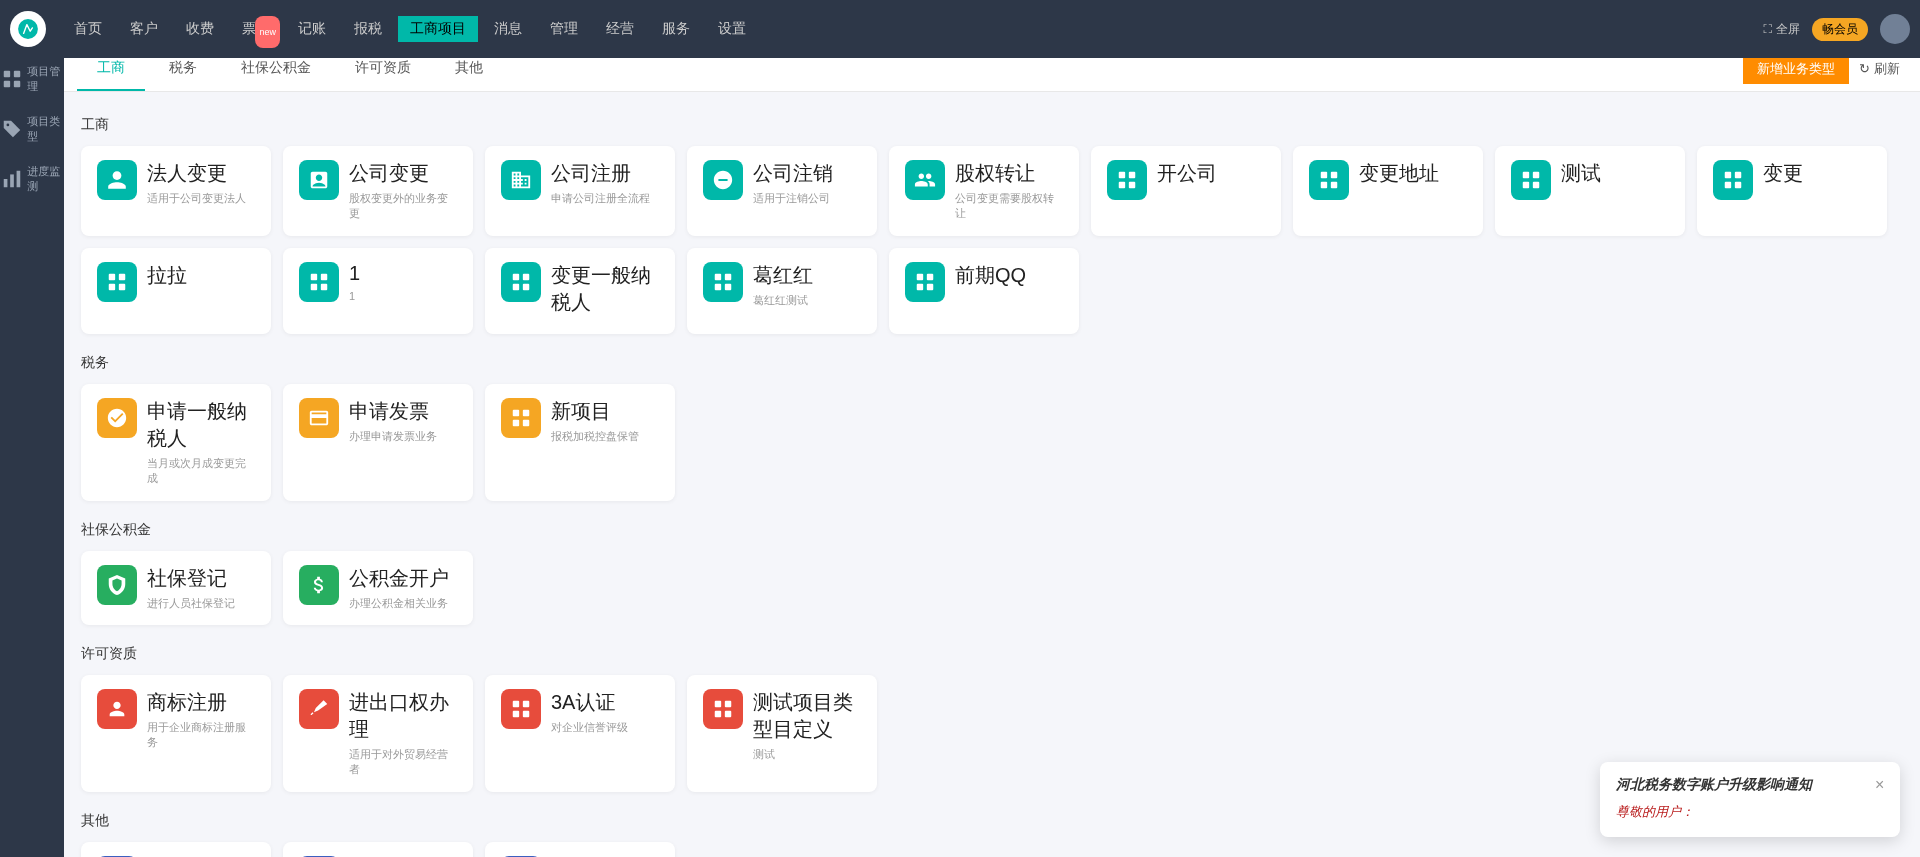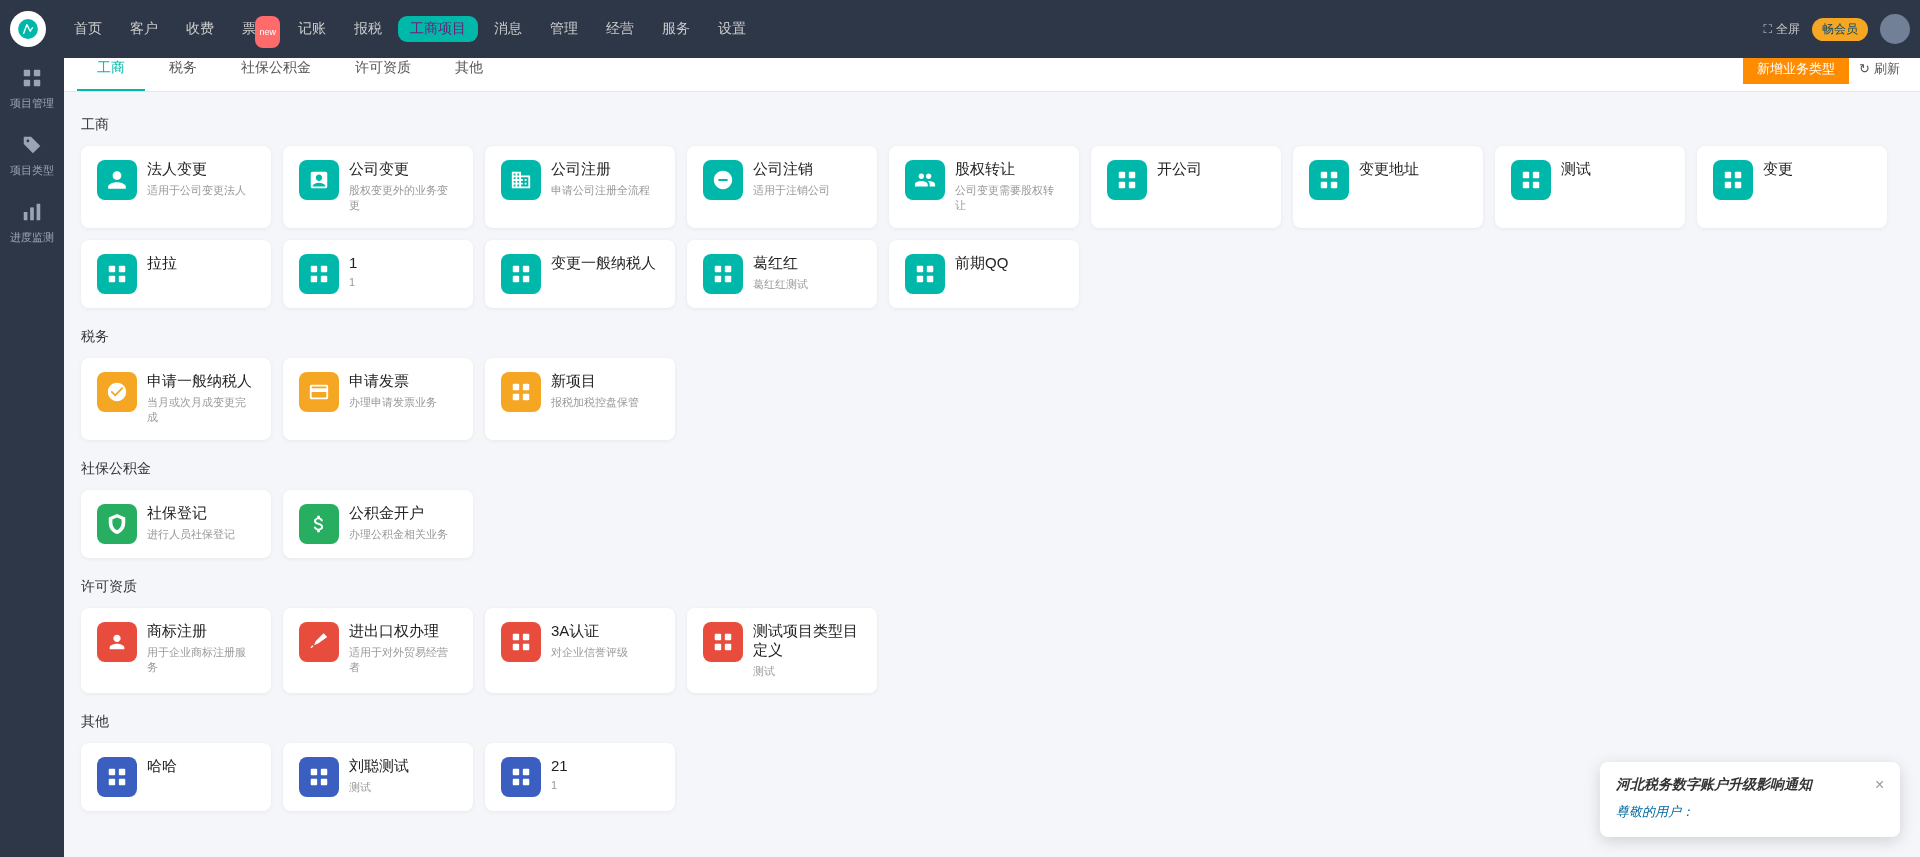--- a/index.html
+++ b/index.html
@@ -31,40 +31,40 @@
       padding: 4px 12px;
       cursor: pointer;
       border-radius: 4px;
       font-size: 14px;
       color: #ccc;
       position: relative;
       white-space: nowrap;
     }
     .nav-item.active {
       background: #00b8a9;
-      color: #701a75;
-      border-radius: 9px;
+      color: #000000;
+      border-radius: 0;
     }
     .nav-badge {
       position: absolute;
       top: 0; right: 2px;
       background: #ff6b6b;
       color: #fff;
       font-size: 9px;
       padding: 11px 4px;
       border-radius: 8px;
     }
     .nav-right { display: flex; align-items: center; gap: 12px; }
     .nav-right-btn {
       display: flex; align-items: center; gap: 4px;
       color: #ccc; font-size: 12px; cursor: pointer;
     }
     .vip-btn {
       background: #f5a623;
-      color: #0c4a6e;
+      color: #000000;
       padding: 3px 10px;
       border-radius: 12px;
       font-size: 12px;
       cursor: pointer;
     }
     .avatar {
       width: 30px; height: 30px;
       background: #718096;
       border-radius: 50%;
       cursor: pointer;
@@ -76,21 +76,21 @@
       top: 46px; left: 0; bottom: 0;
       width: 64px;
       background: #2d3748;
       display: flex;
       flex-direction: column;
       align-items: center;
       padding-top: 8px;
       z-index: 99;
     }
     .sidebar-item {
-      display: flex; flex-direction: column;
+      display: flex; 
       align-items: center;
       padding: 10px 0;
       width: 100%;
       cursor: pointer;
       color: #9aa5b4;
       font-size: 11px;
       gap: 4px;
     }
     .sidebar-item .icon-box {
       width: 28px; height: 28px;
@@ -188,21 +188,21 @@
       width: 40px; height: 40px;
       border-radius: 8px;
       display: flex; align-items: center; justify-content: center;
       flex-shrink: 0;
       font-size: 18px;
       color: #fff;
     }
 
     .card-text { flex: 1; }
     .card-name {
-      font-size: 15px;
+      font-size: 20px;
       font-weight: 500;
       color: #222;
       margin-bottom: 4px;
     }
     .card-desc {
       font-size: 11px;
       color: #999;
       line-height: 1.4;
     }
 
@@ -225,21 +225,21 @@
       font-size: 13px;
       z-index: 200;
       font-style: italic;
     }
     .notif-header {
       display: flex; justify-content: space-between; align-items: center;
       margin-bottom: 8px;
     }
     .notif-title { font-weight: 600; font-size: 14px; }
     .notif-close { cursor: pointer; color: #999; font-size: 16px; }
-    .notif-content { color: #0369a1; line-height: 1.6; }
+    .notif-content { color: #b91c1c; line-height: 1.6; }
   </style>
 </head>
 <body>
 
 <nav class="top-nav">
   <div class="nav-logo">
     <svg viewBox="0 0 40 40" xmlns="http://www.w3.org/2000/svg">
       <circle cx="20" cy="20" r="18" fill="#00b8a9"></circle>
       <path d="M12 28 L18 12 L24 24 L28 18" stroke="white" stroke-width="2.5" fill="none" stroke-linecap="round" stroke-linejoin="round"></path>
     </svg>

